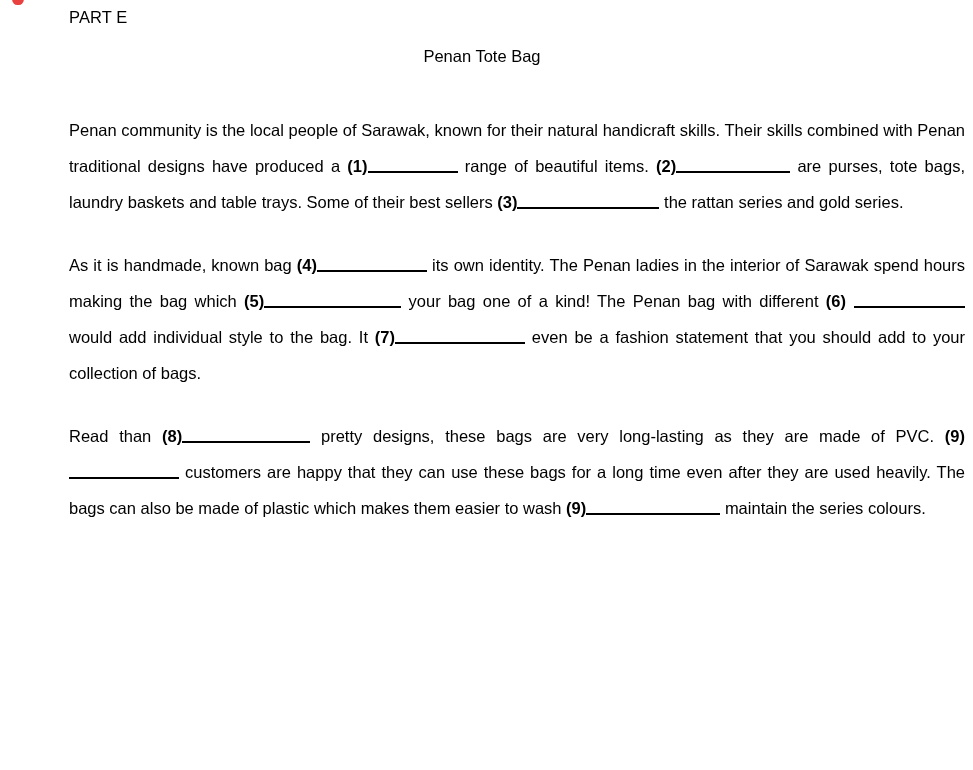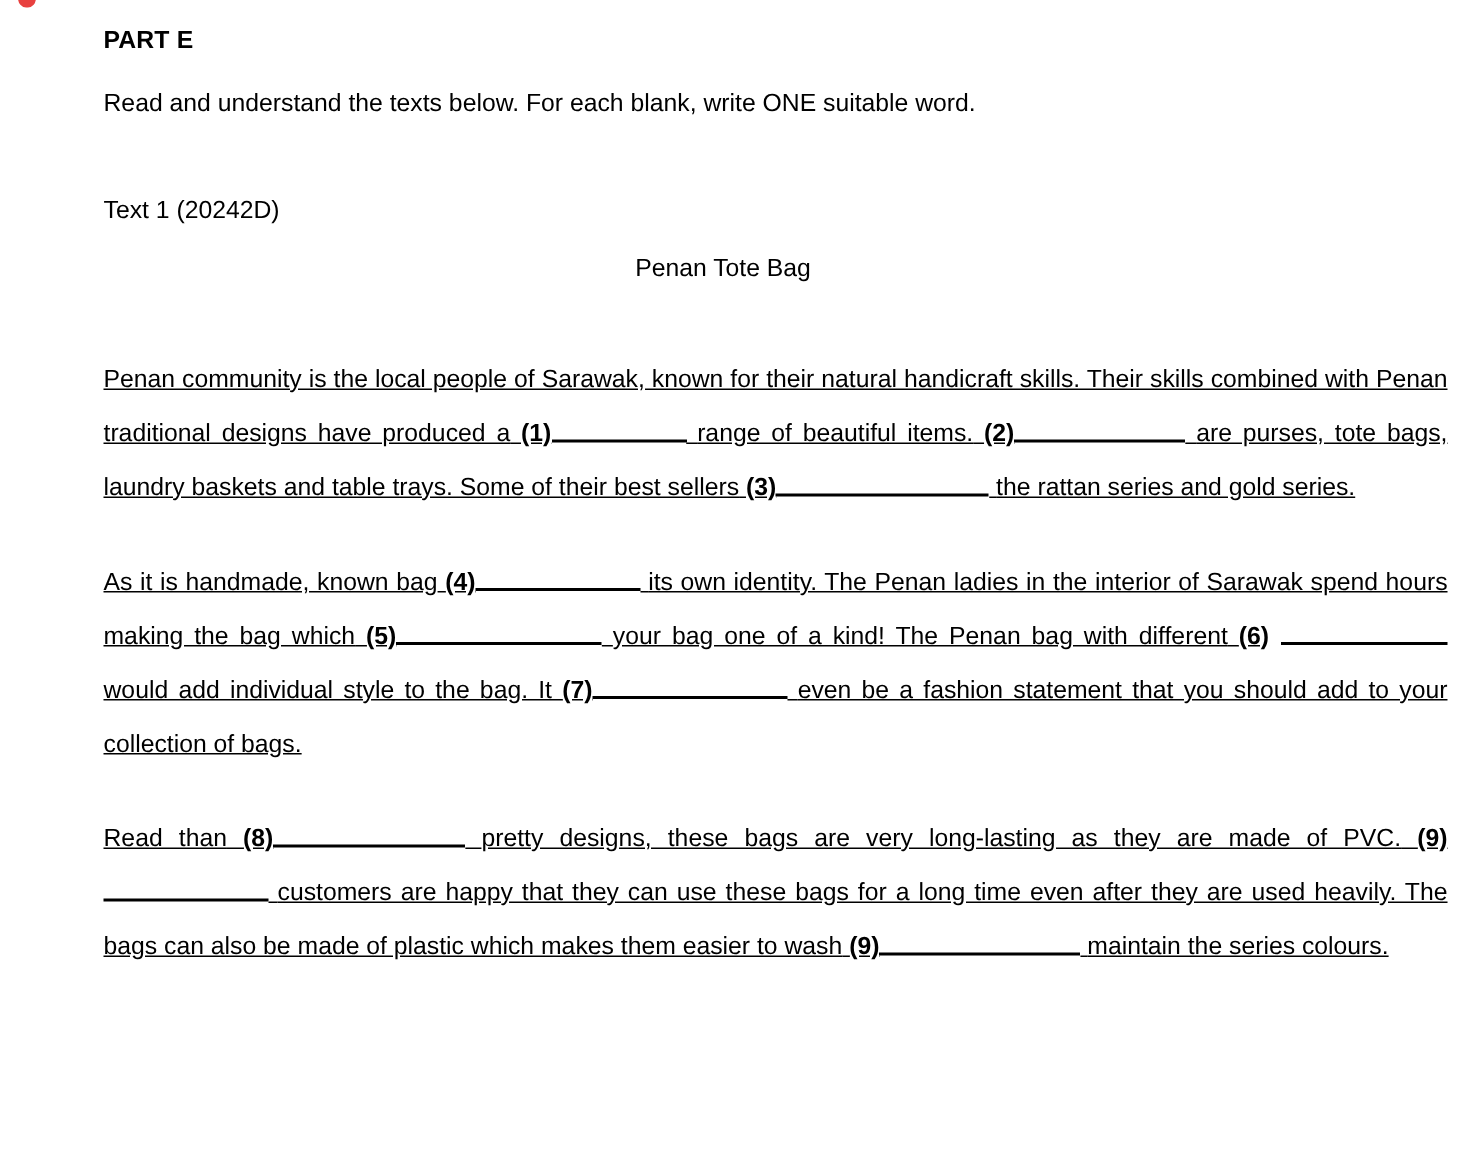--- a/index.html
+++ b/index.html
@@ -29,23 +29,23 @@
 
   #page {
     position: absolute;
     left: 69px;
     top: 0;
     width: 896px;   
   }
 
   .part-heading {
     font-size: 16.5px;
-    font-weight: bold;
+    font-weight: normal;
     line-height: 1;
-    padding-top: 19px;
+    padding-top: 9px;
     margin: 0;
     letter-spacing: .1px;
   }
 
   .instruction {
     font-size: 16.5px;
     line-height: 1;
     margin: 0;
     padding-top: 25px;
     white-space: nowrap;
@@ -67,21 +67,20 @@
     
     padding-right: 70px;
   }
 
   .para {
     font-size: 16.5px;
     line-height: 36px;
     margin: 0;
     text-align: justify;
     text-justify: inter-word;
-    text-decoration: underline;
   }
   .para.p1 { margin-top: 48px; }
   .para.p2 { margin-top: 27px; }
   .para.p3 { margin-top: 27px; }
 
   .num {
     font-weight: bold;
   }
 
   .blank {
@@ -104,23 +103,21 @@
 </style>
 </head>
 <body>
 
 <div id="red-marker" style="background: rgb(232, 65, 63);"></div>
 
 <div id="page">
 
   <div class="part-heading">PART E</div>
 
-  <div class="instruction">Read and understand the texts below. For each blank, write ONE suitable word.</div>
 
-  <div class="text-label">Text 1 (20242D)</div>
 
   <div class="doc-title">Penan Tote Bag</div>
 
   <div class="para p1">
     <span>Penan community is the local people of Sarawak, known for their natural handicraft skills. Their skills combined with Penan traditional designs have produced a</span>
     <span class="num">(1)</span><span class="blank b-w1"></span>
     <span>range of beautiful items.</span>
     <span class="num">(2)</span><span class="blank b-w2"></span>
     <span>are purses, tote bags, laundry baskets and table trays. Some of their best sellers</span>
     <span class="num">(3)</span><span class="blank b-w3"></span>

